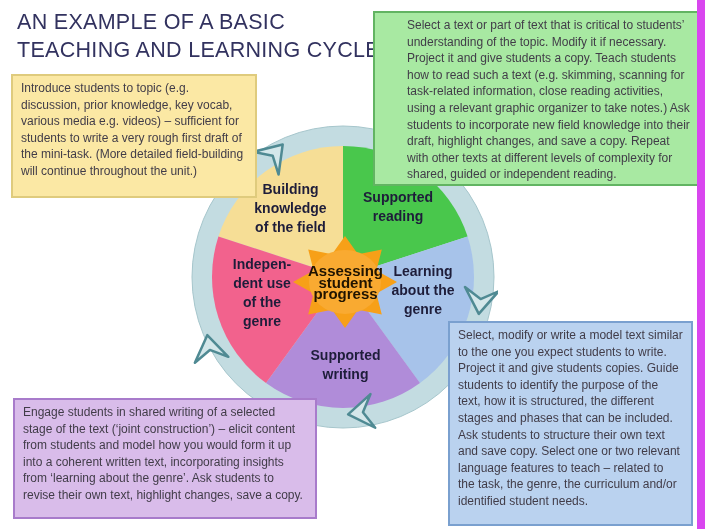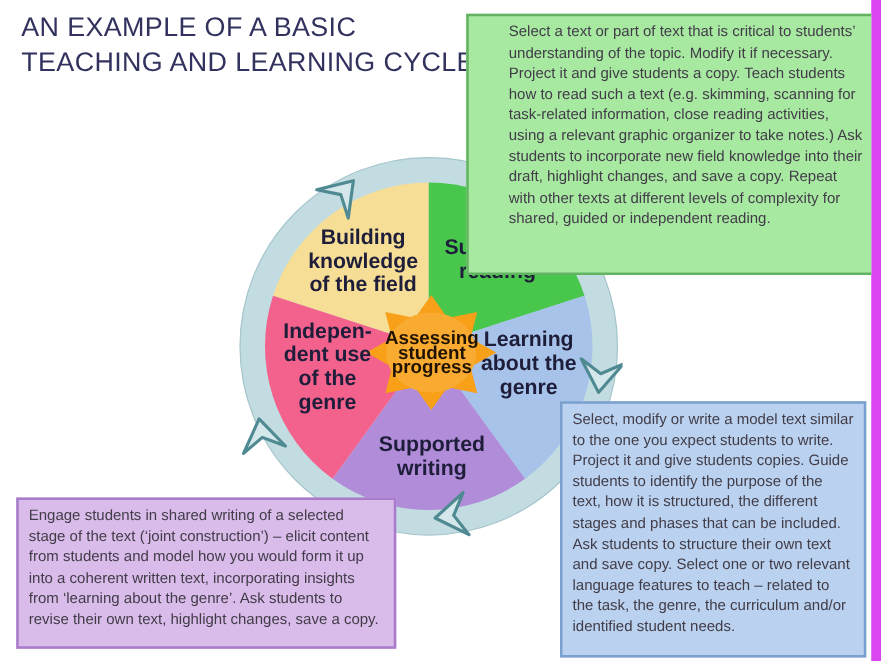--- a/index.html
+++ b/index.html
@@ -11,30 +11,30 @@
     position:absolute;left:17px;top:8px;margin:0;
     font-size:21.5px;line-height:28px;font-weight:normal;
     color:#32325F;letter-spacing:.3px;white-space:pre-line;
   }
   .note{
     position:absolute;box-sizing:border-box;
     font-size:12px;line-height:16.6px;color:#413C48;
     padding:4px 8px 4px 8px;border:2px solid;
   }
   .note-field   {left:11px; top:74px;  width:246px; height:124px;}
-  .note-reading {left:373px;top:11px;  width:327px; height:209px;padding-left:32px;}
+  .note-reading {left:373px;top:11px;  width:327px; height:175px;padding-left:32px;}
   .note-revision{left:13px; top:258px; width:205px; height:74px;}
   .note-writing {left:13px; top:398px; width:304px; height:121px;}
   .note-genre   {left:448px;top:321px; width:245px; height:205px;}
   .diagram{position:absolute;left:188px;top:122px;width:310px;height:310px;}
   .diagram svg{position:absolute;left:0;top:0;}
   .arrow{stroke:#4F8A93;stroke-width:2.5;stroke-linejoin:round;}
   .wlabel{
     position:absolute;text-align:center;white-space:pre-line;
-    font-weight:bold;font-size:17px;line-height:19px;color:#1E1D3A;
+    font-weight:bold;font-size:14px;line-height:19px;color:#1E1D3A;
   }
   .wl-building {left:228px;top:180px;width:125px;}
   .wl-reading  {left:338px;top:188px;width:120px;}
   .wl-learning {left:364px;top:262px;width:118px;}
   .wl-writing  {left:283px;top:346px;width:125px;}
   .wl-indep    {left:210px;top:255px;width:104px;}
   .hub-label{
     position:absolute;left:303px;top:265px;width:85px;text-align:center;
     white-space:pre-line;font-weight:bold;font-size:15px;line-height:11.5px;color:#201400;
   }
@@ -87,17 +87,18 @@
   <div class="wlabel wl-writing">Supported
 writing</div>
   <div class="wlabel wl-indep">Indepen-
 dent use
 of the
 genre</div>
   <div class="hub-label">Assessing
 student
 progress</div>
 
+  <div class="note note-field" style="background:#FBE8A4;border-color:#DFCB7D;">Introduce students to topic (e.g. discussion, prior knowledge, key vocab, various media e.g. videos) – sufficient for students to write a very rough first draft of the mini-task. (More detailed field-building will continue throughout the unit.)</div>
   <div class="note note-reading" style="background:#A8E9A2;border-color:#62B462;">Select a text or part of text that is critical to students’ understanding of the topic. Modify it if necessary. Project it and give students a copy. Teach students how to read such a text (e.g. skimming, scanning for task-related information, close reading activities, using a relevant graphic organizer to take notes.)  Ask students to incorporate new field knowledge into their draft, highlight changes, and save a copy.  Repeat with other texts at different levels of complexity for shared, guided or independent reading.</div>
   <div class="note note-writing" style="background:#D9BCEA;border-color:#A87BCB;">Engage students in shared writing of a selected stage of the text (‘joint construction’) – elicit content from students and model how you would form it up into a coherent written text, incorporating insights from ‘learning about the genre’. Ask students to revise their own text, highlight changes, save a copy.</div>
   <div class="note note-genre" style="background:#BAD2EF;border-color:#7AA0CF;">Select, modify or write a model text similar to the one you expect students to write. Project it and give students copies. Guide students to identify the purpose of the text, how it is structured, the different stages and phases that can be included. Ask students to structure their own text and save copy. Select one or two relevant language features to teach – related to the task, the genre, the curriculum and/or identified student needs.</div>
 
 </div>
 
 </body></html>

